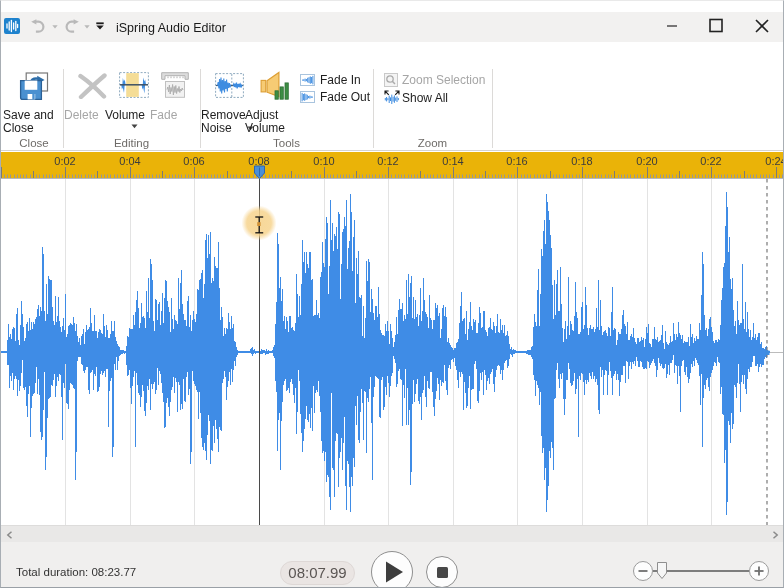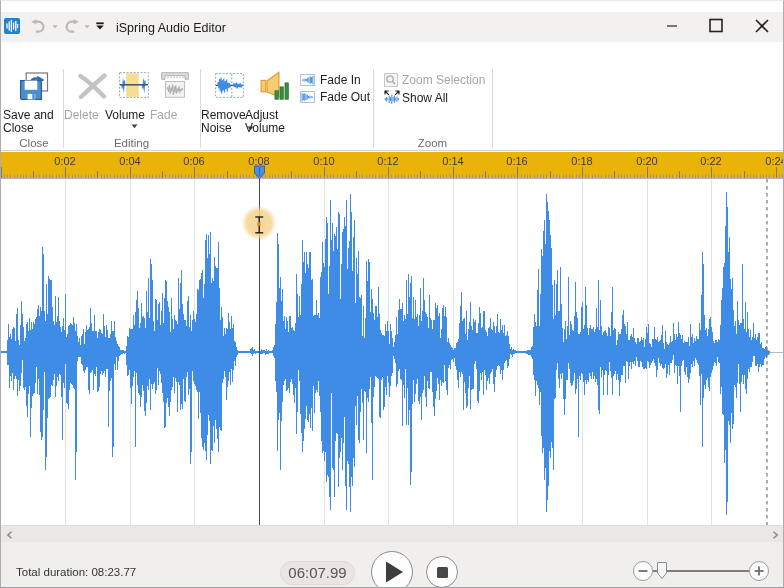--- a/index.html
+++ b/index.html
@@ -147,20 +147,21 @@
       </svg>
 
   <svg class="abs" style="left:260px;top:8px" width="29" height="29" viewBox="0 0 29 29">
     <rect x="1.1" y="9.4" width="4.6" height="11.5" fill="#f6cb74" stroke="#dd9f35" stroke-width="1.1"></rect>
     <path d="M7 9.7 L18.9 1.4 L18.9 25.6 L7 21.2 Z" fill="#f6cb74" stroke="#dd9f35" stroke-width="1.2"></path>
     <rect x="15" y="19.8" width="3.3" height="8.4" fill="#3c8d44" stroke="#2f7036" stroke-width="0.8"></rect>
     <rect x="20" y="15.9" width="3.3" height="12.3" fill="#3c8d44" stroke="#2f7036" stroke-width="0.8"></rect>
     <rect x="25" y="11.9" width="3.3" height="16.3" fill="#3c8d44" stroke="#2f7036" stroke-width="0.8"></rect>
   </svg>
   <div class="abs rbtn-label" style="left:245px;top:46px;width:56px">Adjust<br>Volume</div>
+  <div class="abs grouplabel" style="left:200px;width:173px">Tools</div>
 
   <svg class="abs" style="left:300px;top:11px" width="15" height="12" viewBox="0 0 15 12">
     <rect x="0.5" y="0.5" width="14" height="11" fill="#fff" stroke="#a9c4de"></rect>
     <g stroke="#3e8ce0" stroke-width="1">
       <line x1="2.5" y1="5.6" x2="2.5" y2="6.6"></line>
           <line x1="3.8" y1="5.2" x2="3.8" y2="7"></line>
       <line x1="5.1" y1="4.6" x2="5.1" y2="7.6"></line>
           <line x1="6.4" y1="5" x2="6.4" y2="7.2"></line>
       <line x1="7.7" y1="3.8" x2="7.7" y2="8.4"></line>
           <line x1="9" y1="3.2" x2="9" y2="9"></line>
@@ -520,21 +521,21 @@
   <svg class="abs" style="left:6px;top:5px" width="7" height="8" viewBox="0 0 7 8">
         <path d="M5.5 0.8 L1.8 4 L5.5 7.2" fill="none" stroke="#8a8a8a" stroke-width="1.5"></path>
       </svg>
   <svg class="abs" style="left:772px;top:5px" width="7" height="8" viewBox="0 0 7 8">
         <path d="M1.5 0.8 L5.2 4 L1.5 7.2" fill="none" stroke="#8a8a8a" stroke-width="1.5"></path>
       </svg>
 </div>
 
 <div class="abs bottombar">
   <div class="abs btext" style="left:16px;top:24px">Total duration: 08:23.77</div>
-  <div class="abs timepill">06:07.99</div>
+  <div class="abs timepill">08:07.99</div>
   <div class="abs circlebtn" style="left:371px;top:9px;width:42px;height:42px;"></div>
   <svg class="abs" style="left:385px;top:19px" width="19" height="22" viewBox="0 0 19 22">
         <path d="M1 0.5 L18 11 L1 21.5 Z" fill="#3d3d3d"></path>
       </svg>
   <div class="abs circlebtn" style="left:426px;top:14px;width:32px;height:32px;"></div>
   <div class="abs" style="left:436.5px;top:24.5px;width:11px;height:11px;background:#474747;border-radius:1.5px"></div>
 
   <div class="abs circlebtn" style="left:633px;top:19px;width:20px;height:20px;border-color:#9b9b9b"></div>
   <svg class="abs" style="left:633px;top:19px" width="20" height="20" viewBox="0 0 20 20">
         <line x1="5.5" y1="10" x2="14.5" y2="10" stroke="#6f6f6f" stroke-width="1.8"></line>

